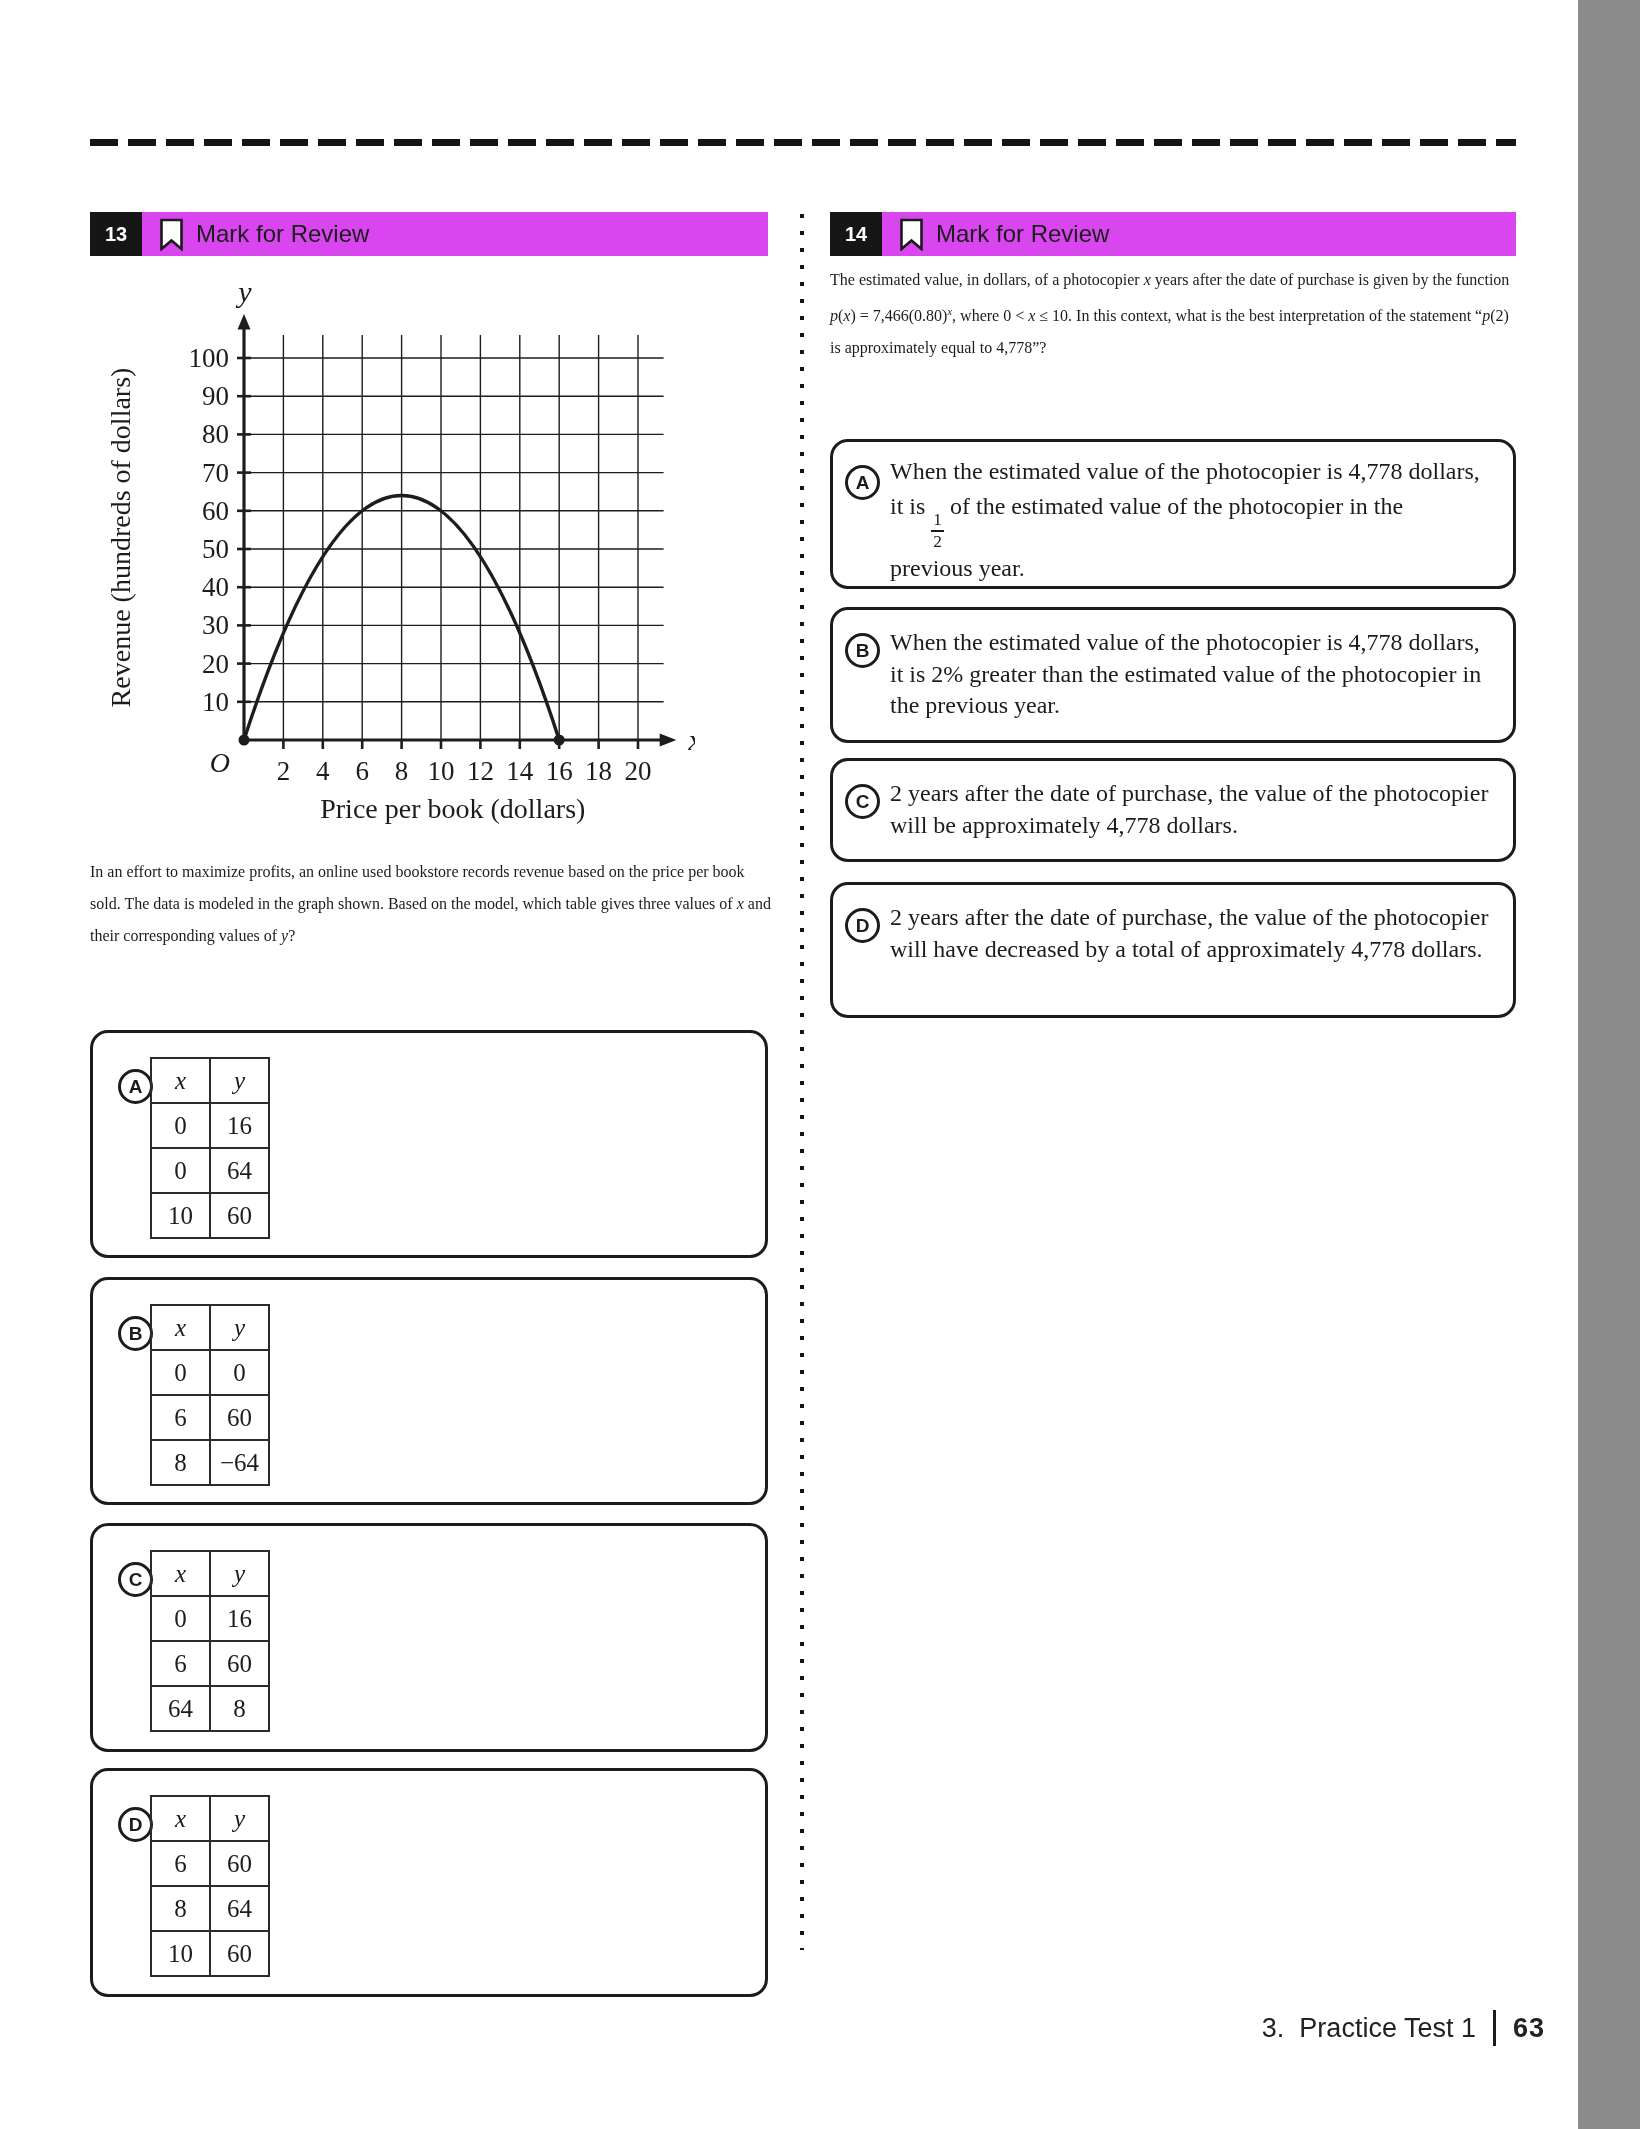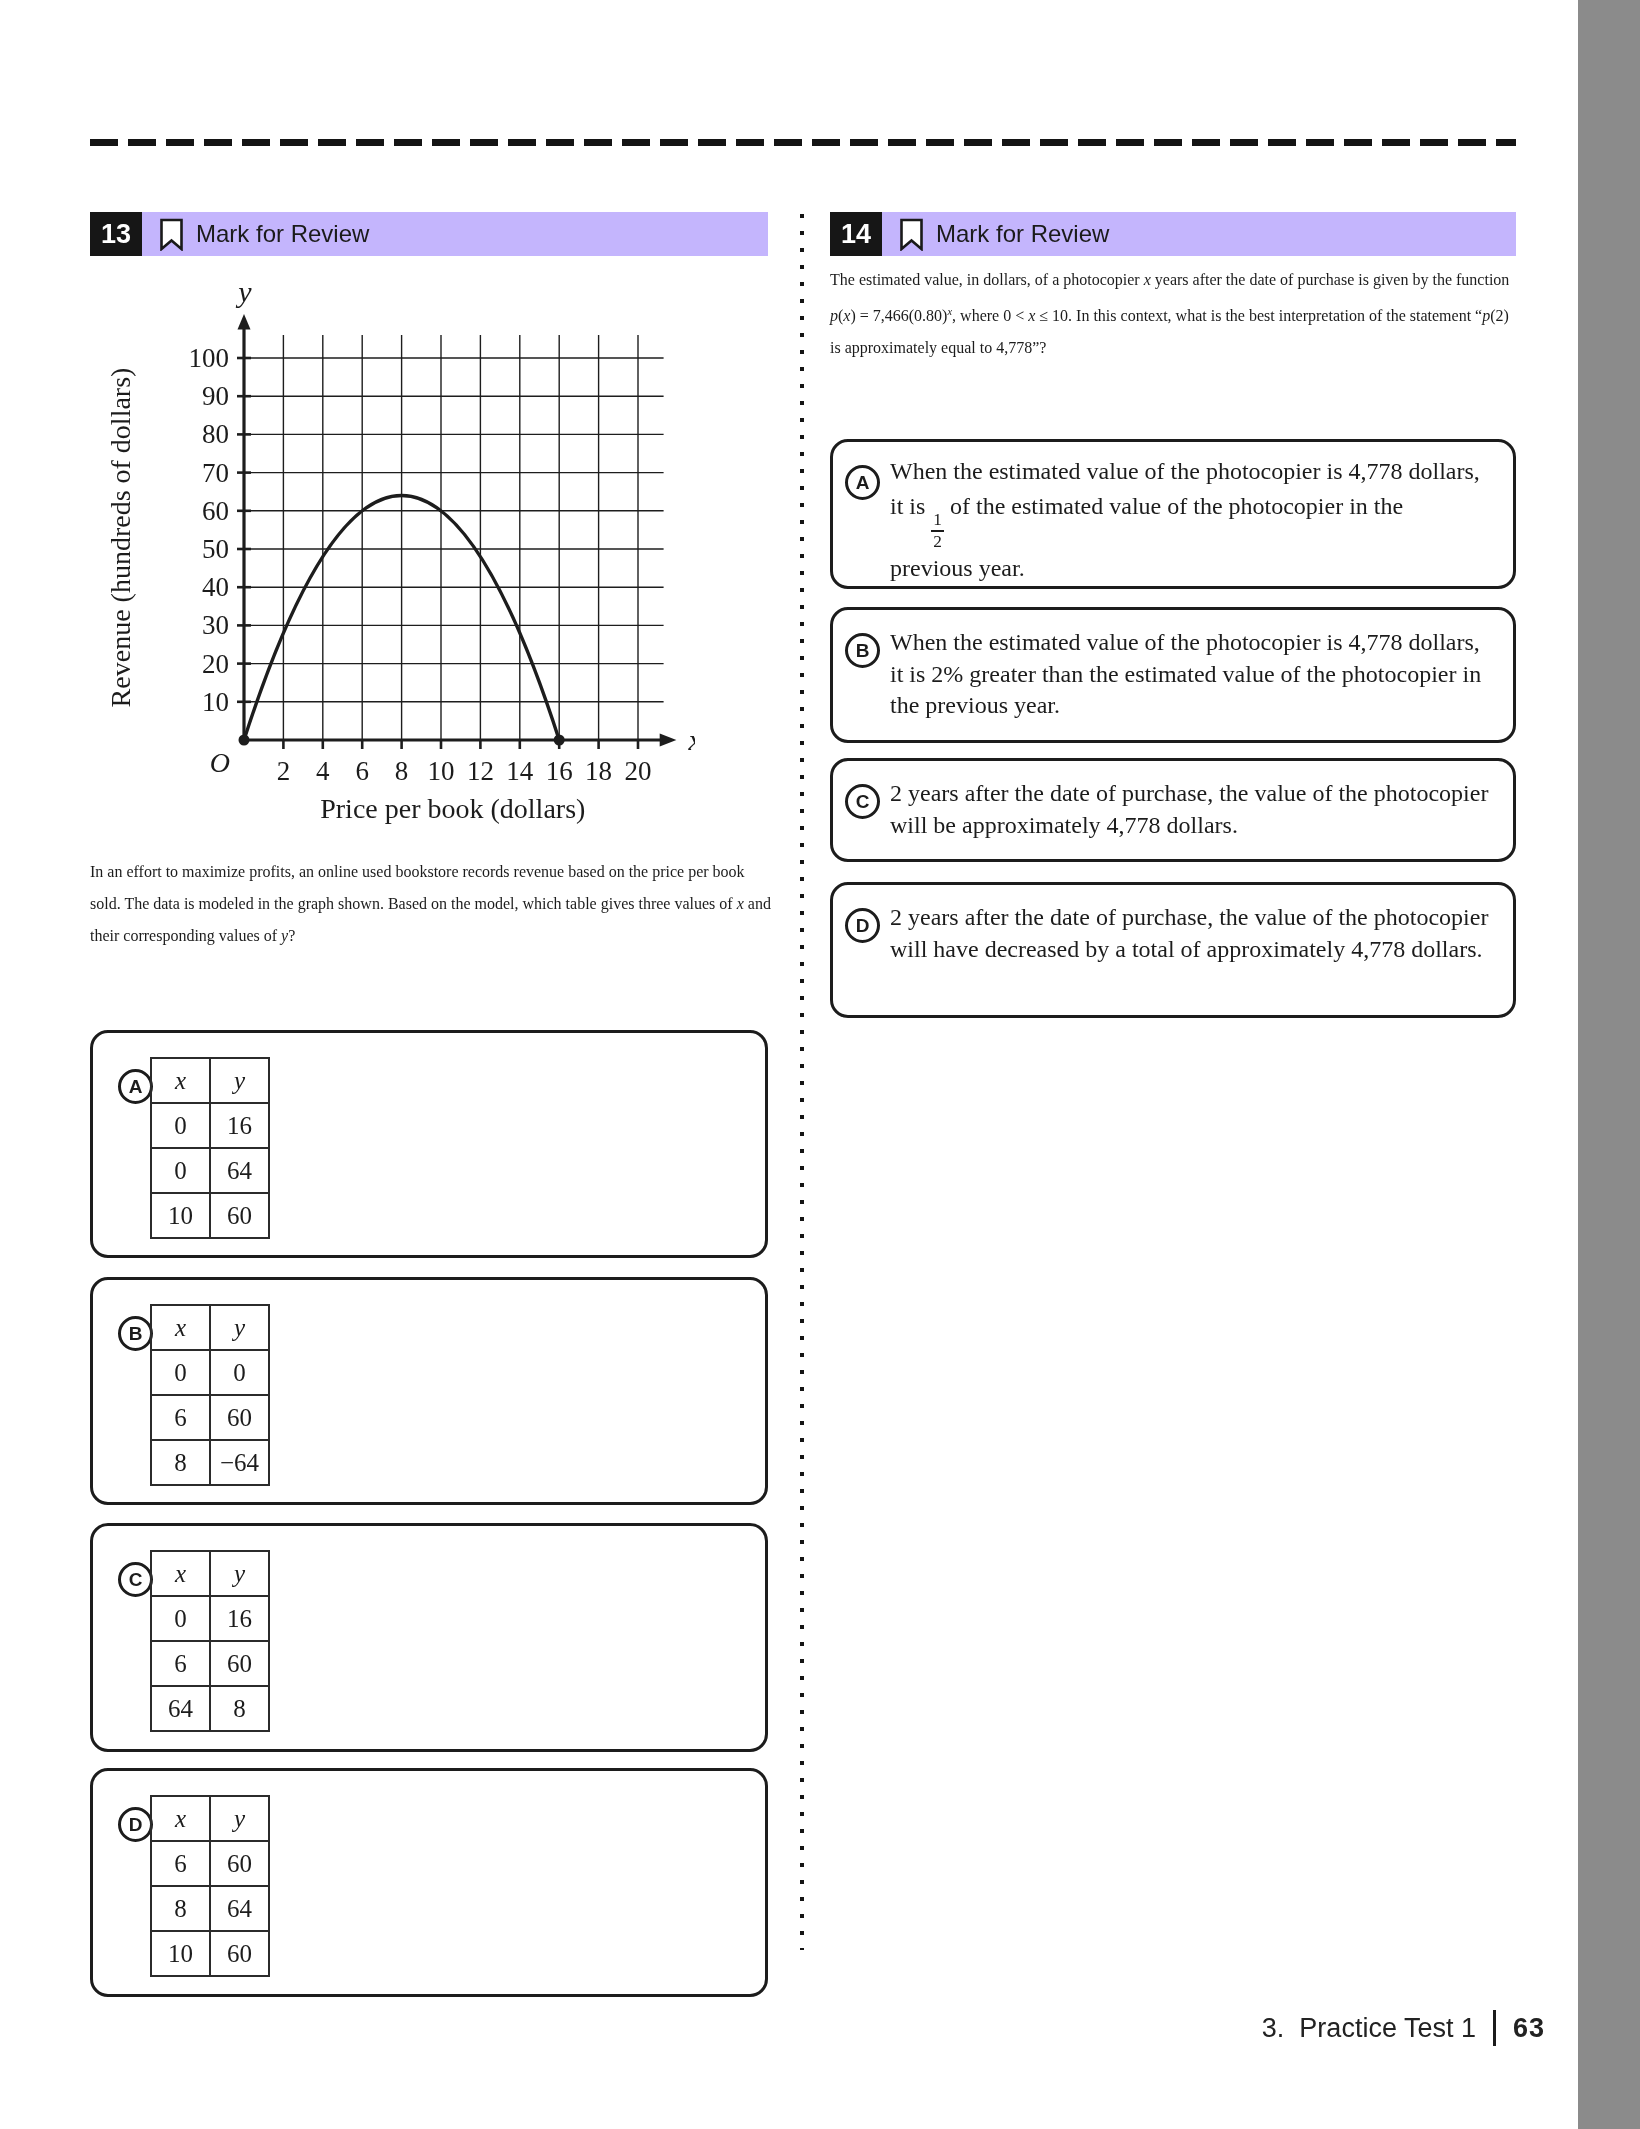--- a/index.html
+++ b/index.html
@@ -14,22 +14,22 @@
   .dashed-rule{position:absolute;left:90px;top:139px;width:1426px;height:7px;
                background:repeating-linear-gradient(90deg,#141414 0 28px,transparent 28px 38px);}
 
   .col-divider{position:absolute;left:800px;top:214px;width:4px;height:1736px;
                background:repeating-linear-gradient(180deg,#141414 0 4px,transparent 4px 17px);}
 
   .q-header{position:absolute;height:44px;display:flex;}
   #q13-header{left:90px;top:212px;width:678px;}
   #q14-header{left:830px;top:212px;width:686px;}
   .q-num{width:52px;background:#161616;color:#ffffff;display:flex;align-items:center;justify-content:center;
-         font-family:"Liberation Sans","DejaVu Sans",sans-serif;font-weight:bold;font-size:27px;}
-  .mark-bar{flex:1;background:#c4b5fd;display:flex;align-items:center;gap:12px;padding-left:17px;
+         font-family:"Liberation Sans","DejaVu Sans",sans-serif;font-weight:bold;font-size:20px;}
+  .mark-bar{flex:1;background:#d946ef;display:flex;align-items:center;gap:12px;padding-left:17px;
             font-family:"Liberation Sans","DejaVu Sans",sans-serif;font-size:24px;color:#1b1b1b;cursor:pointer;}
   .bookmark-icon{display:flex;}
 
   .graph{position:absolute;left:95px;top:270px;}
   .graph svg text{font-family:"Liberation Serif","DejaVu Serif",serif;fill:#1c1c1c;}
   .graph svg .it{font-style:italic;}
 
   .prompt{position:absolute;margin:0;font-size:16px;line-height:32px;color:#1c1c1c;}
   #q13-prompt{left:90px;top:856px;width:684px;}
   #q14-prompt{left:830px;top:264px;width:692px;}

